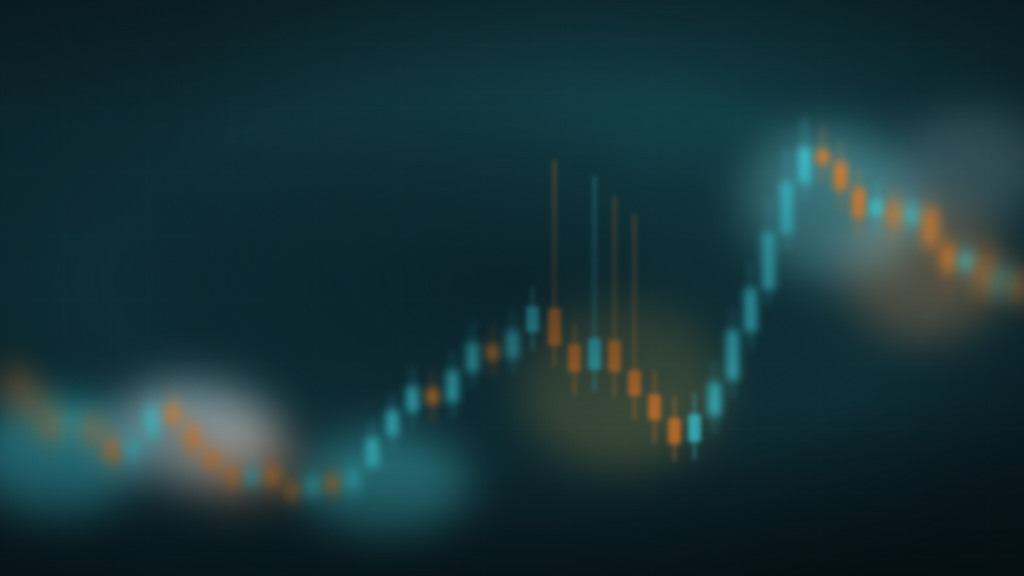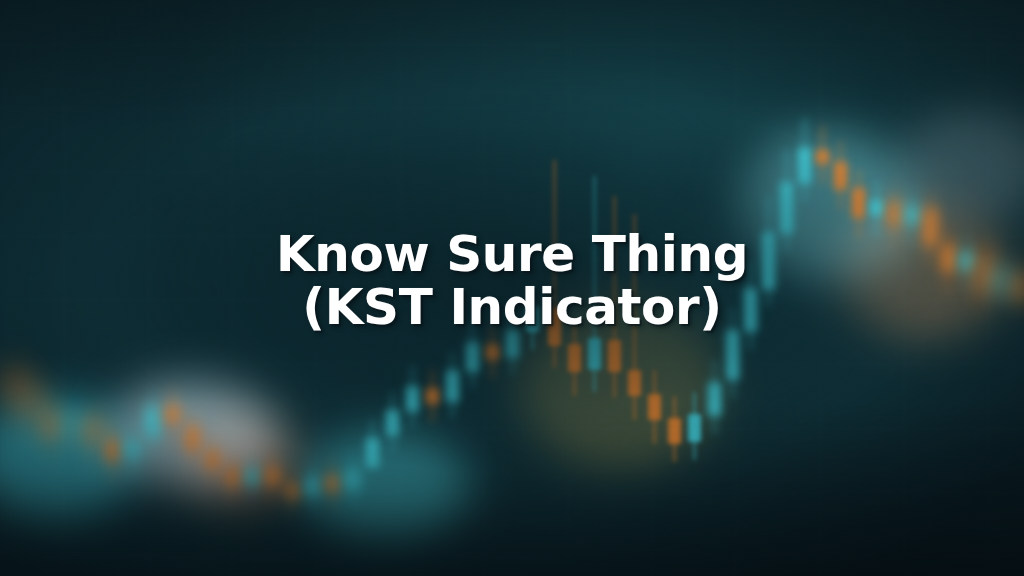--- a/index.html
+++ b/index.html
@@ -241,18 +241,14 @@
         <div class="c body blur-l" style="left: 978px; top: 254px; height: 38px; background: rgb(224, 128, 47); opacity: 0.92;"></div>
         <div class="c wick blur-l" style="left: 1001px; top: 254px; height: 56px; background: rgb(63, 200, 212); opacity: 0.55;"></div>
         <div class="c body blur-l" style="left: 996px; top: 272px; height: 18px; background: rgb(63, 200, 212); opacity: 0.92;"></div>
         <div class="c wick blur-l" style="left: 1019px; top: 256px; height: 62px; background: rgb(224, 128, 47); opacity: 0.55;"></div>
         <div class="c body blur-l" style="left: 1014px; top: 274px; height: 26px; background: rgb(224, 128, 47); opacity: 0.92;"></div>
       </div>
     <div class="bg-soften"></div>
     <div class="vignette"></div>
   </div>
 
-  <div id="title-block">
-    <span class="title-line">Know Sure Thing</span>
-    <span class="title-line">(KST Indicator)</span>
-  </div>
 
 </div>
 
 </body></html>

